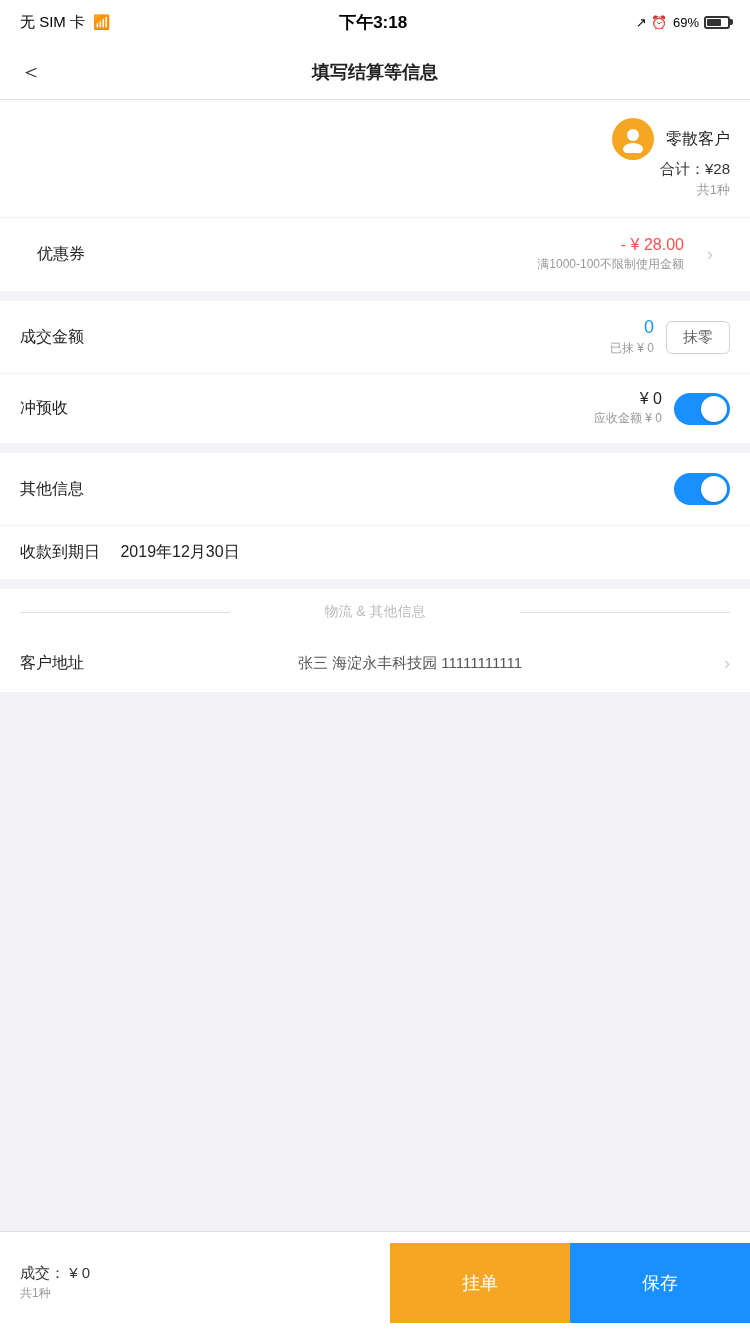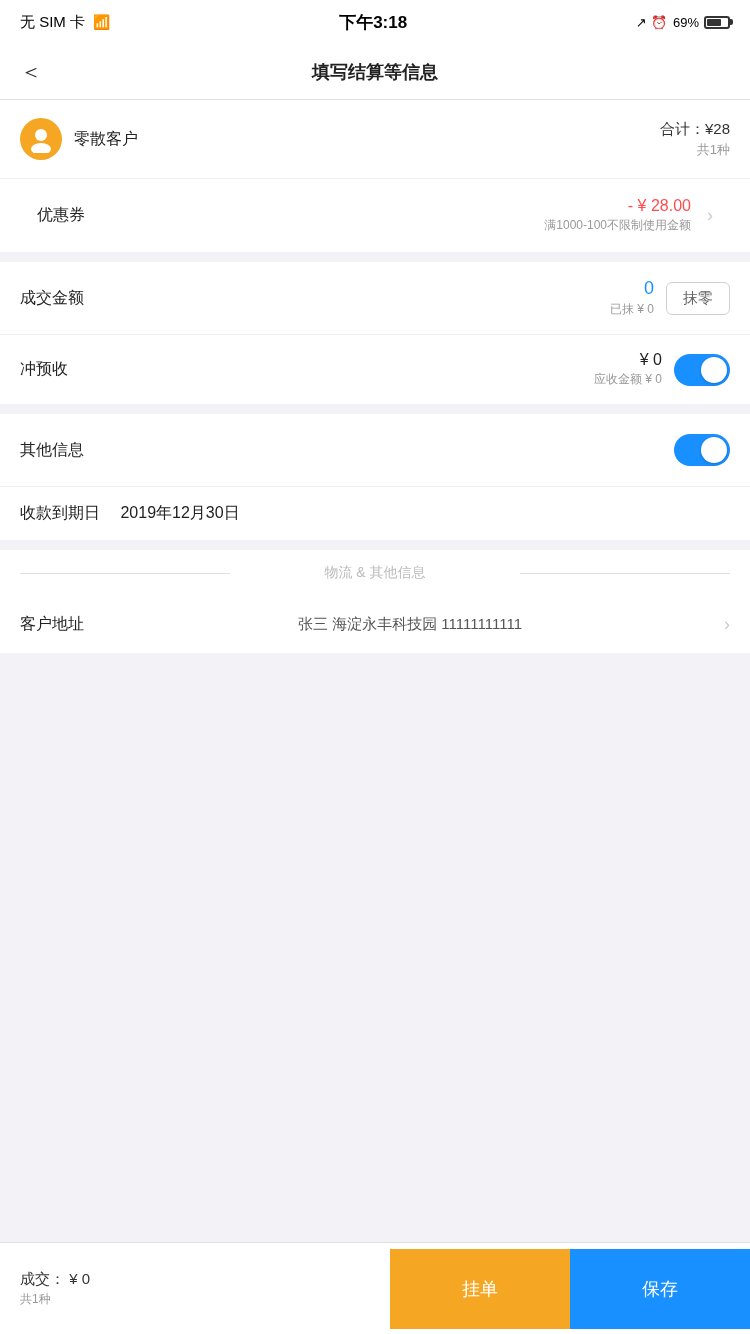--- a/index.html
+++ b/index.html
@@ -84,23 +84,24 @@
 
     
     .section {
       background: #fff;
       margin-bottom: 10px;
     }
 
     
     .customer-row {
       display: flex;
-      align-items: center;
+      align-items: flex-end;
       justify-content: space-between;
       padding: 18px 20px;
+      flex-direction: column;
     }
     .customer-left {
       display: flex;
       align-items: center;
       gap: 12px;
     }
     .customer-avatar {
       width: 42px;
       height: 42px;
       border-radius: 50%;
@@ -138,21 +139,21 @@
       border-top: 1px solid #f0f0f0;
       cursor: pointer;
     }
     .coupon-label {
       font-size: 16px;
       color: #222;
     }
     .coupon-right {
       display: flex;
       align-items: center;
-      gap: 16px;
+      gap: 23px;
     }
     .coupon-value {
       text-align: right;
     }
     .coupon-discount {
       font-size: 16px;
       color: #ff4d4f;
       font-weight: 500;
     }
     .coupon-desc {
@@ -308,21 +309,21 @@
       flex: 1;
       text-align: center;
     }
 
     
     .bottom-bar {
       position: fixed;
       bottom: 0;
       left: 0;
       width: 750px;
-      height: 92px;
+      height: 103px;
       background: #fff;
       display: flex;
       align-items: center;
       border-top: 1px solid #e0e0e0;
     }
     .bottom-summary {
       flex: 1;
       padding: 0 20px;
     }
     .bottom-summary-deal {

